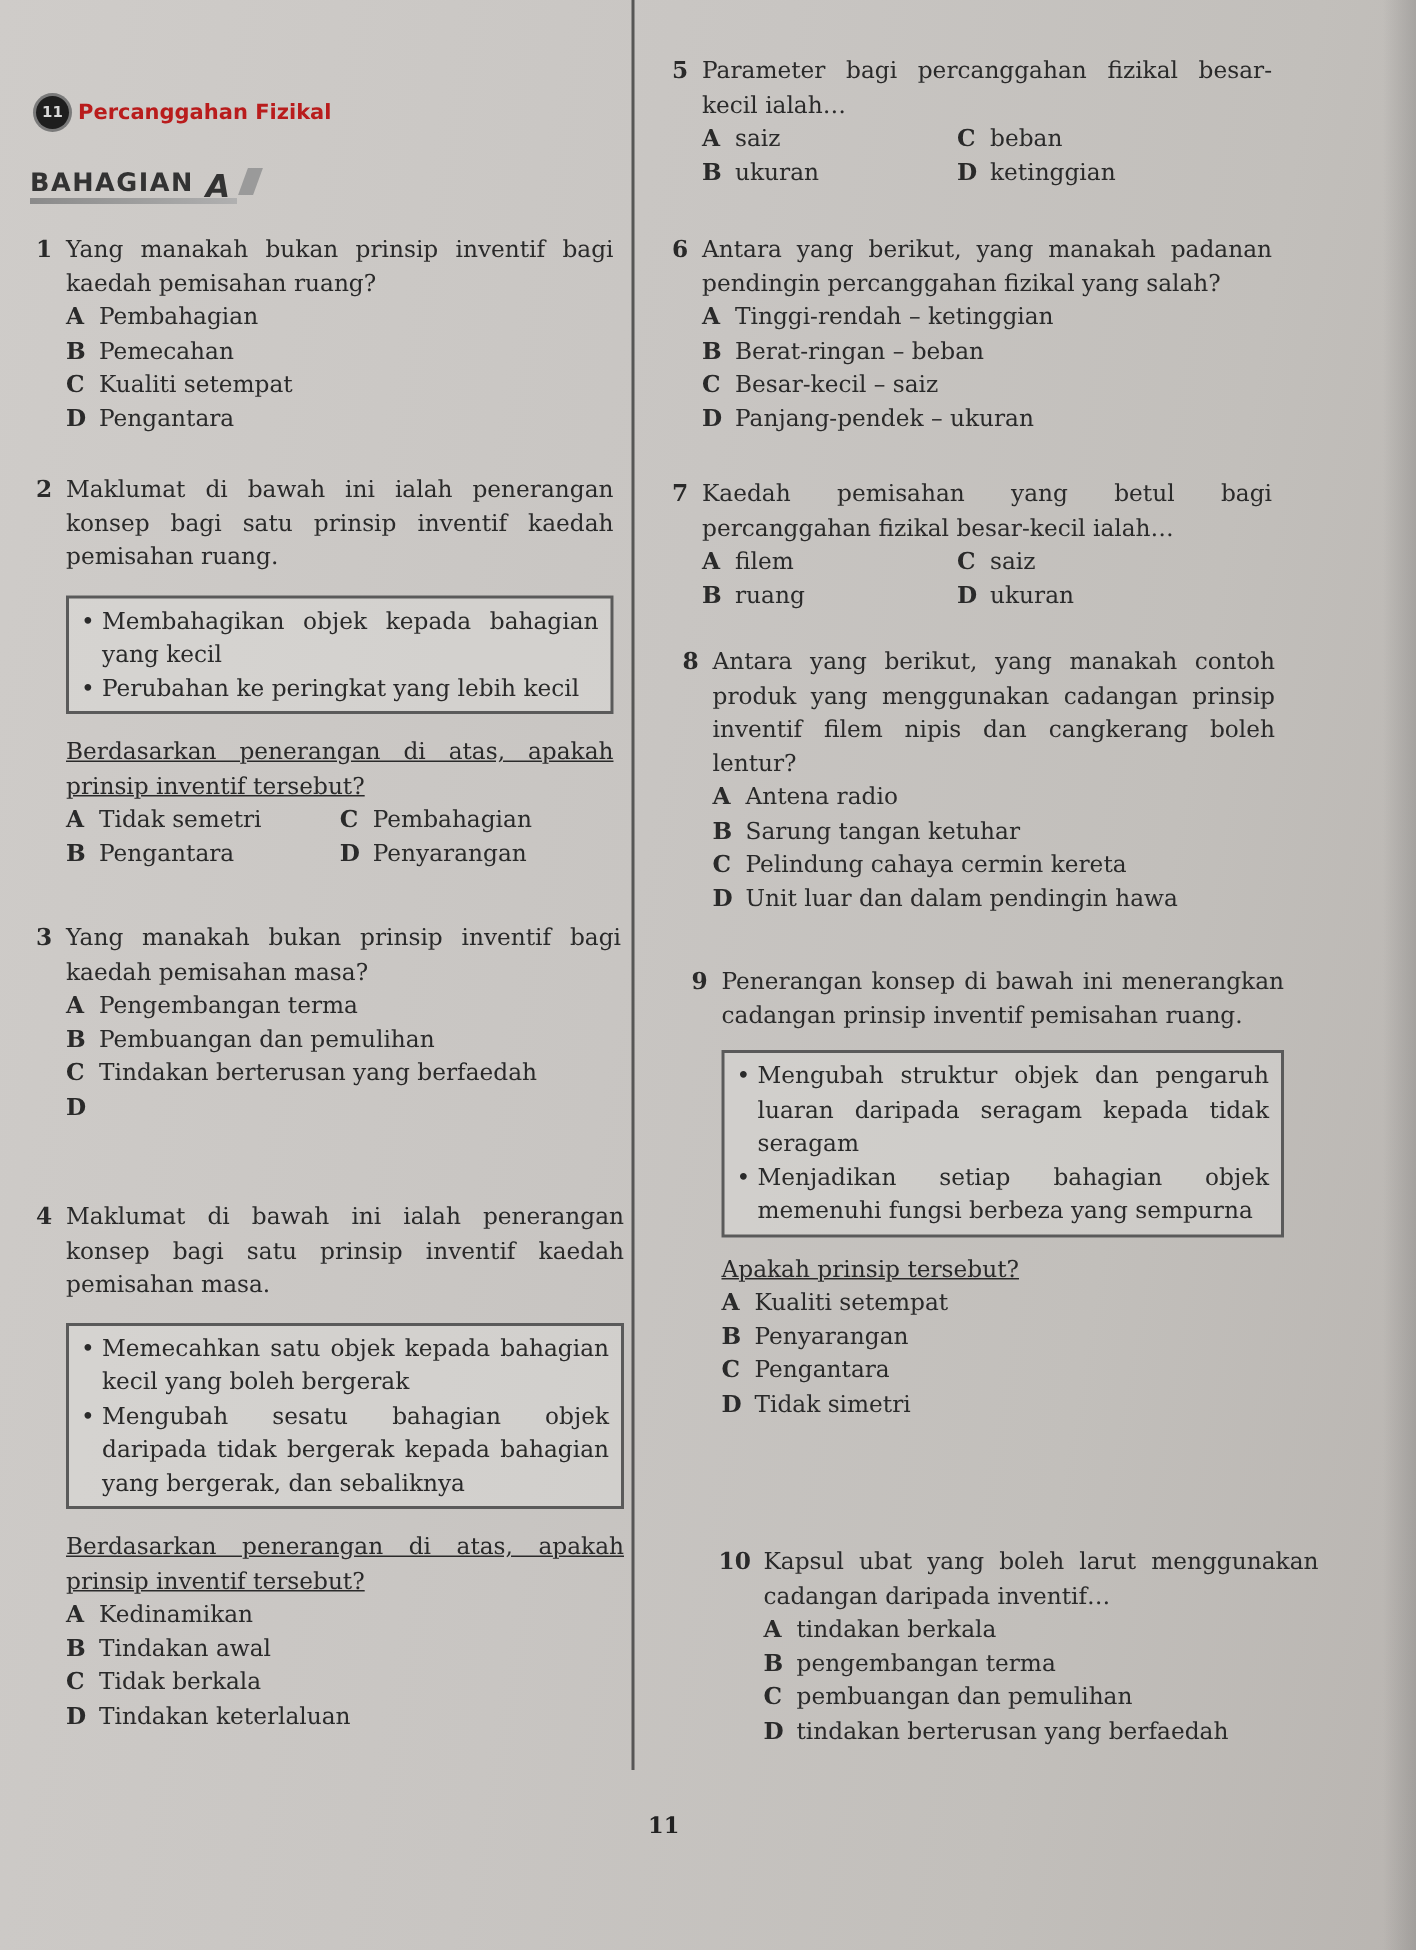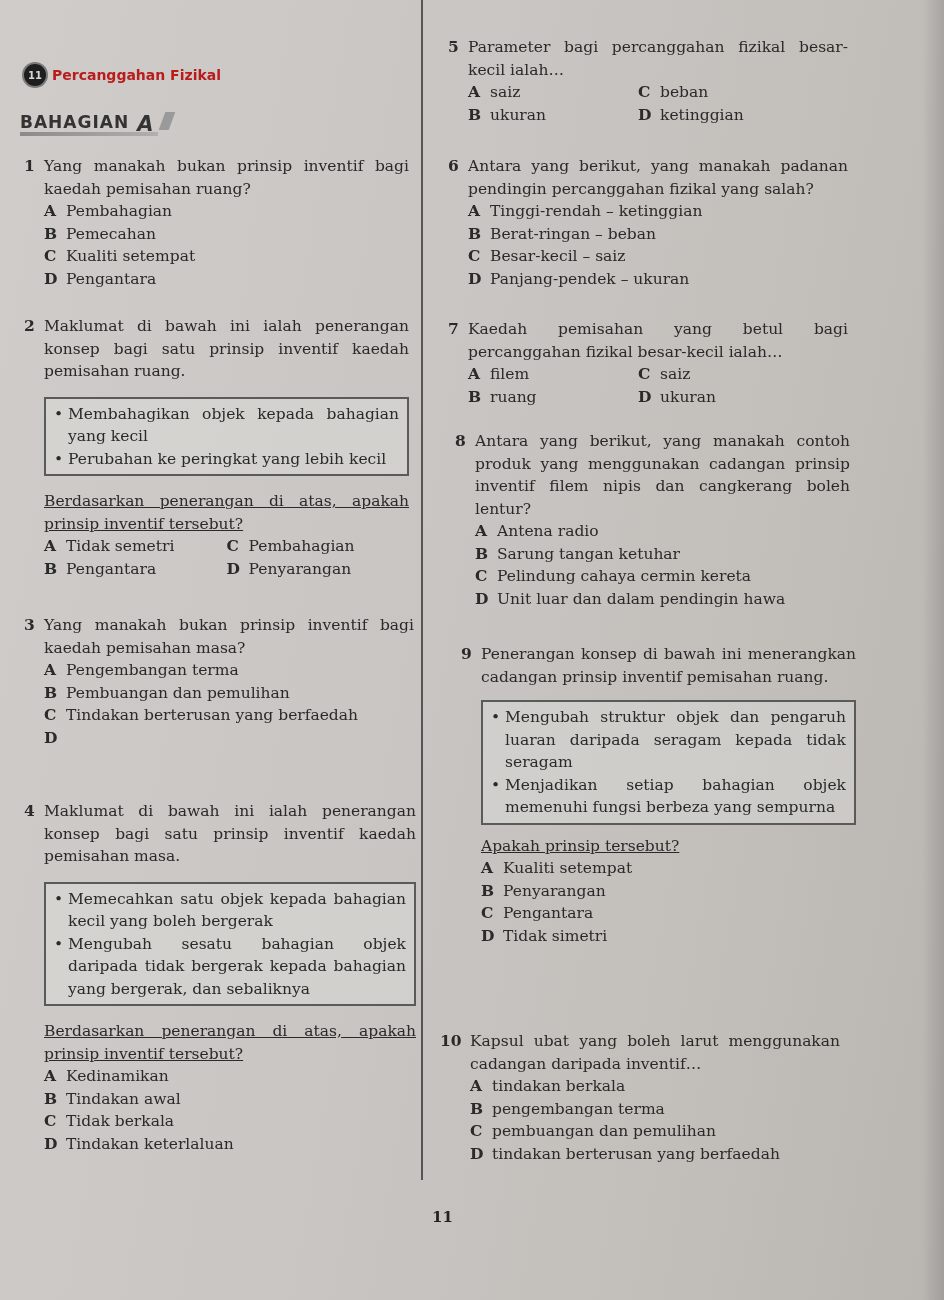--- a/index.html
+++ b/index.html
@@ -317,21 +317,21 @@
     <div class="opt">
         <span class="lt">C</span>
         <span>Pengantara</span>
       </div>
     <div class="opt">
         <span class="lt">D</span>
         <span>Tidak simetri</span>
       </div>
   </div>
 
-  <div class="q" style="left:440px; top:1030px; width:400px;">
+  <div class="q" style="left:479px; top:1030px; width:400px;">
     <div class="stem">
         <span class="num" style="width:30px;">10</span>
         <span class="txt">Kapsul ubat yang boleh larut menggunakan cadangan daripada inventif…</span>
       </div>
     <div class="opt" style="padding-left:30px;">
         <span class="lt">A</span>
         <span>tindakan berkala</span>
       </div>
     <div class="opt" style="padding-left:30px;">
         <span class="lt">B</span>

